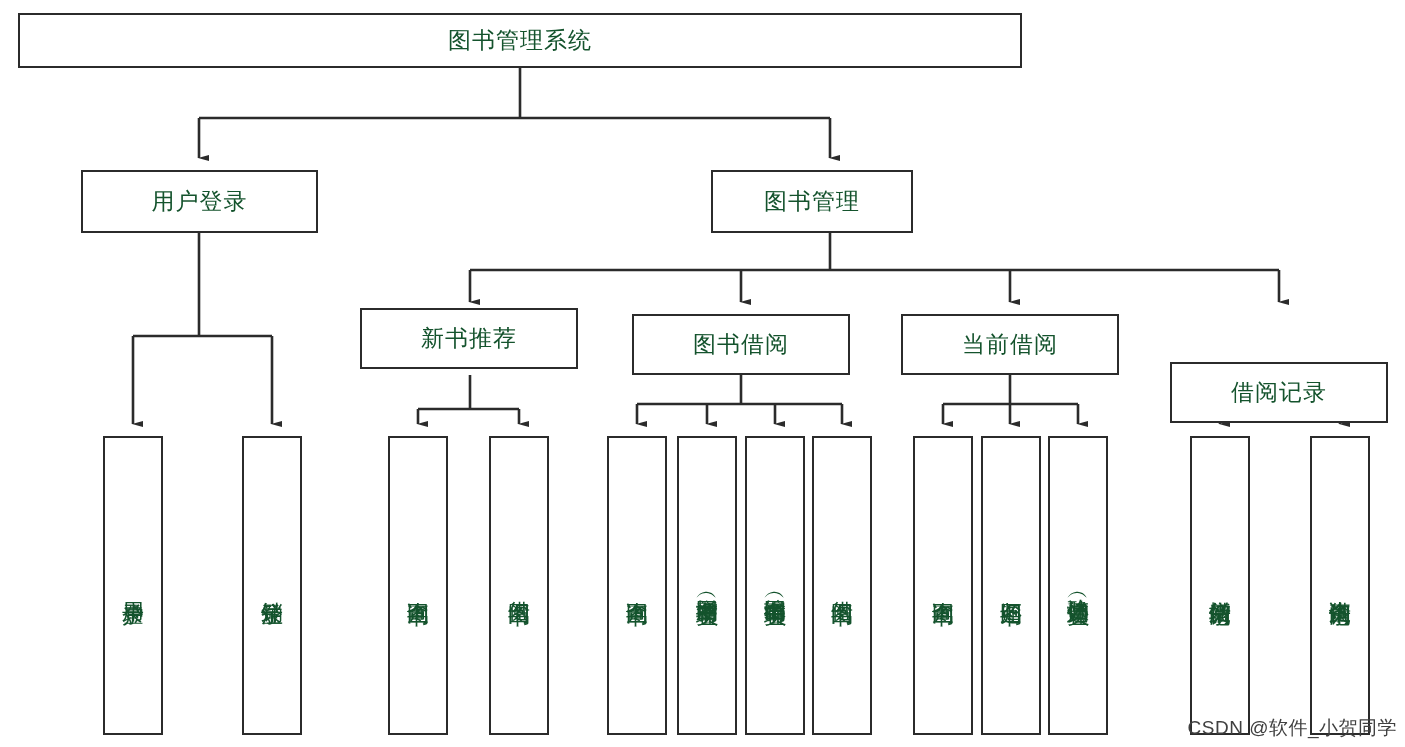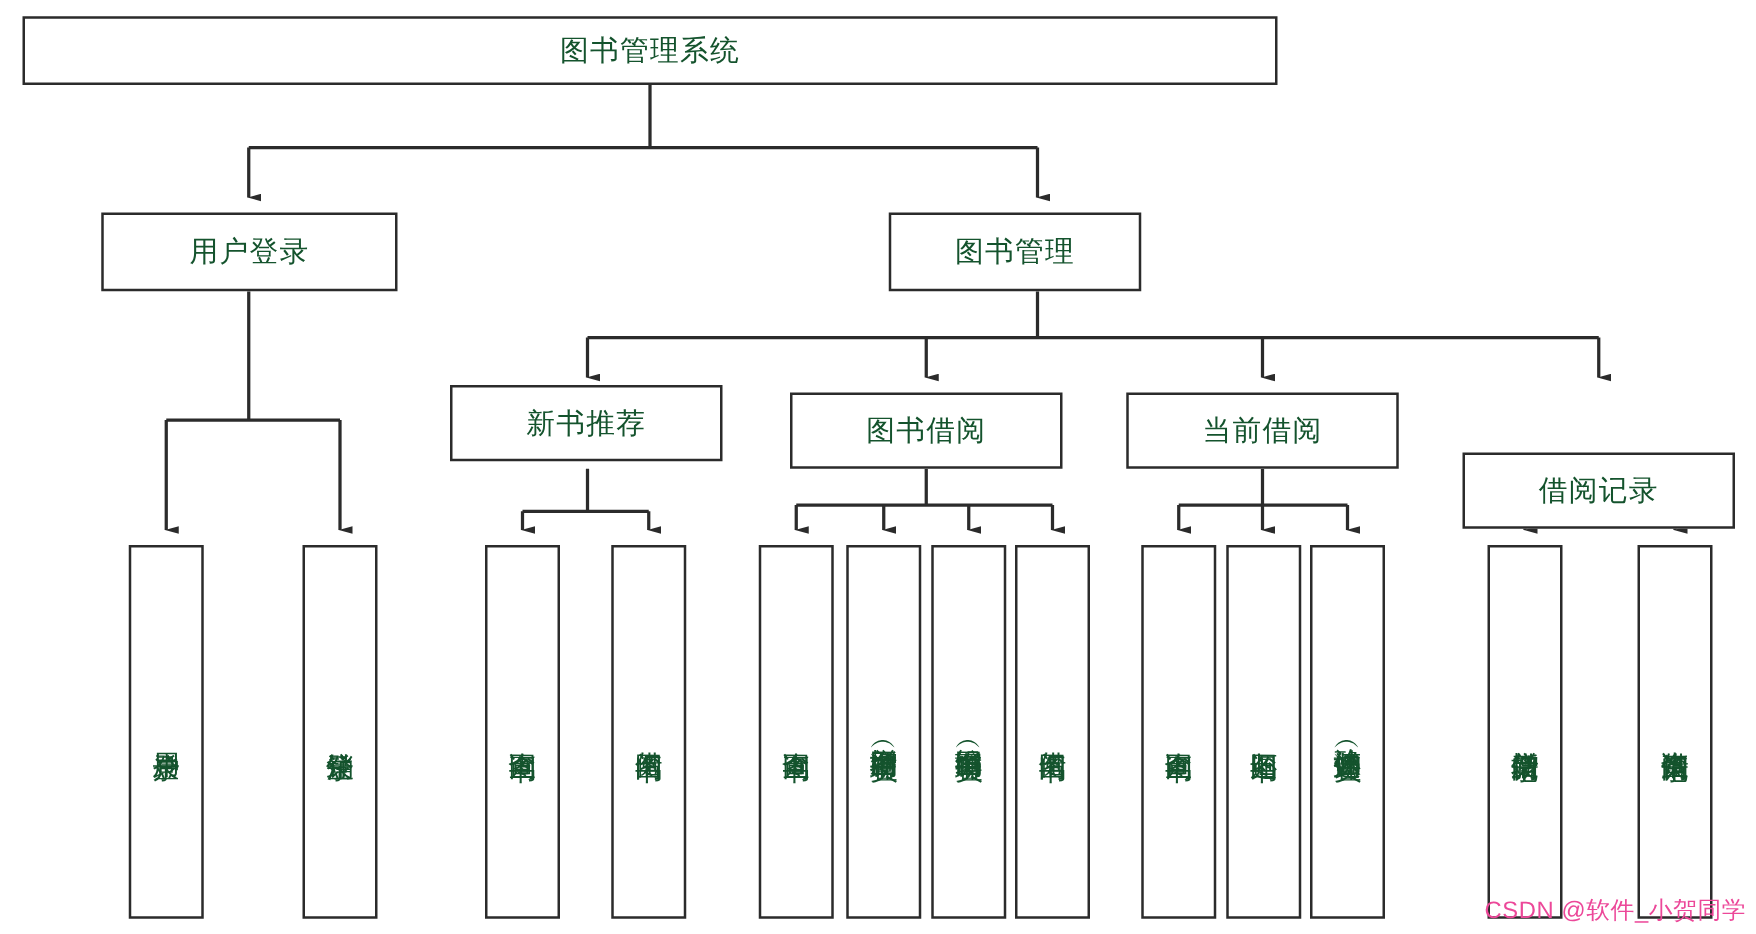--- a/index.html
+++ b/index.html
@@ -52,21 +52,21 @@
     writing-mode: vertical-rl;
     text-orientation: upright;
     white-space: normal;
     text-align: center;
   }
   #watermark {
     position: absolute;
     right: 8px;
     bottom: 6px;
     font-size: 19px;
-    color: #ec4899;
+    color: #404040;
     letter-spacing: 0.5px;
     white-space: nowrap;
     user-select: none;
   }
 </style>
 </head>
 <body>
 
 <div id="canvas">
 

